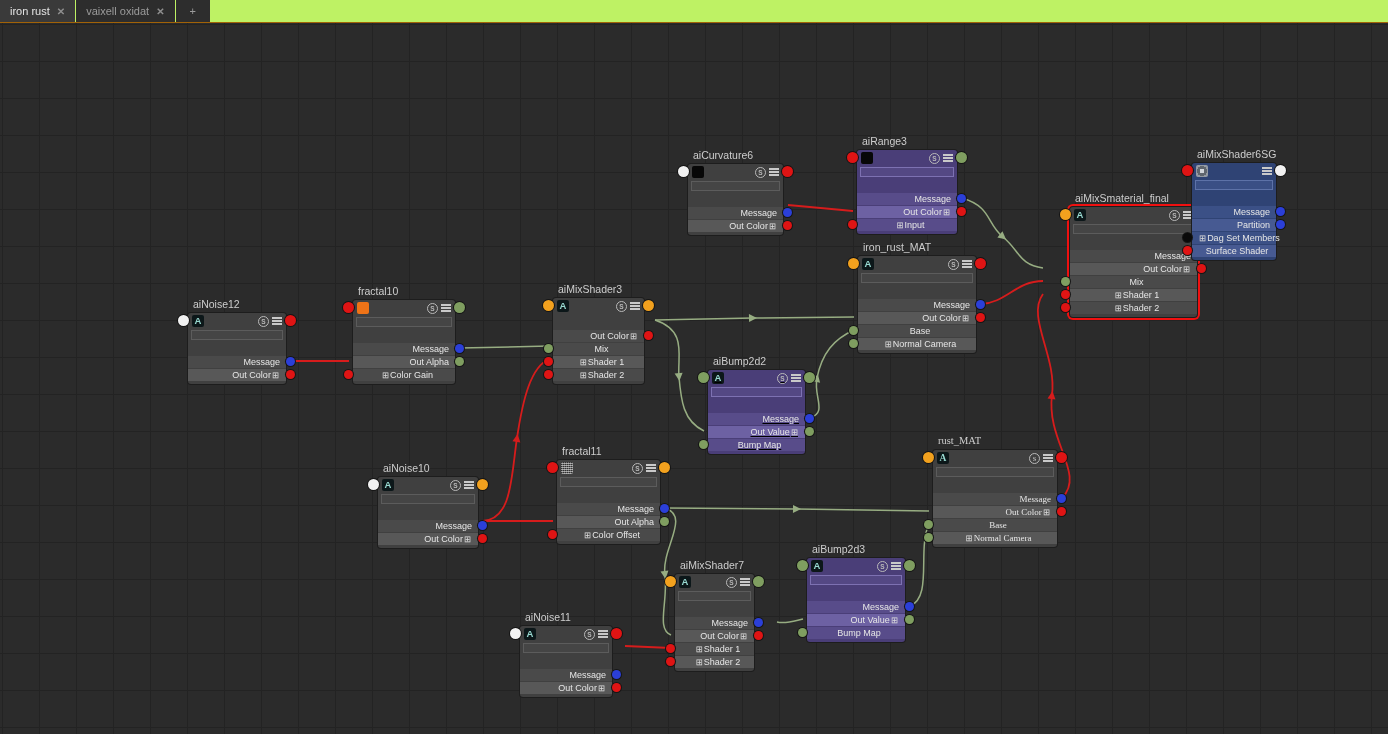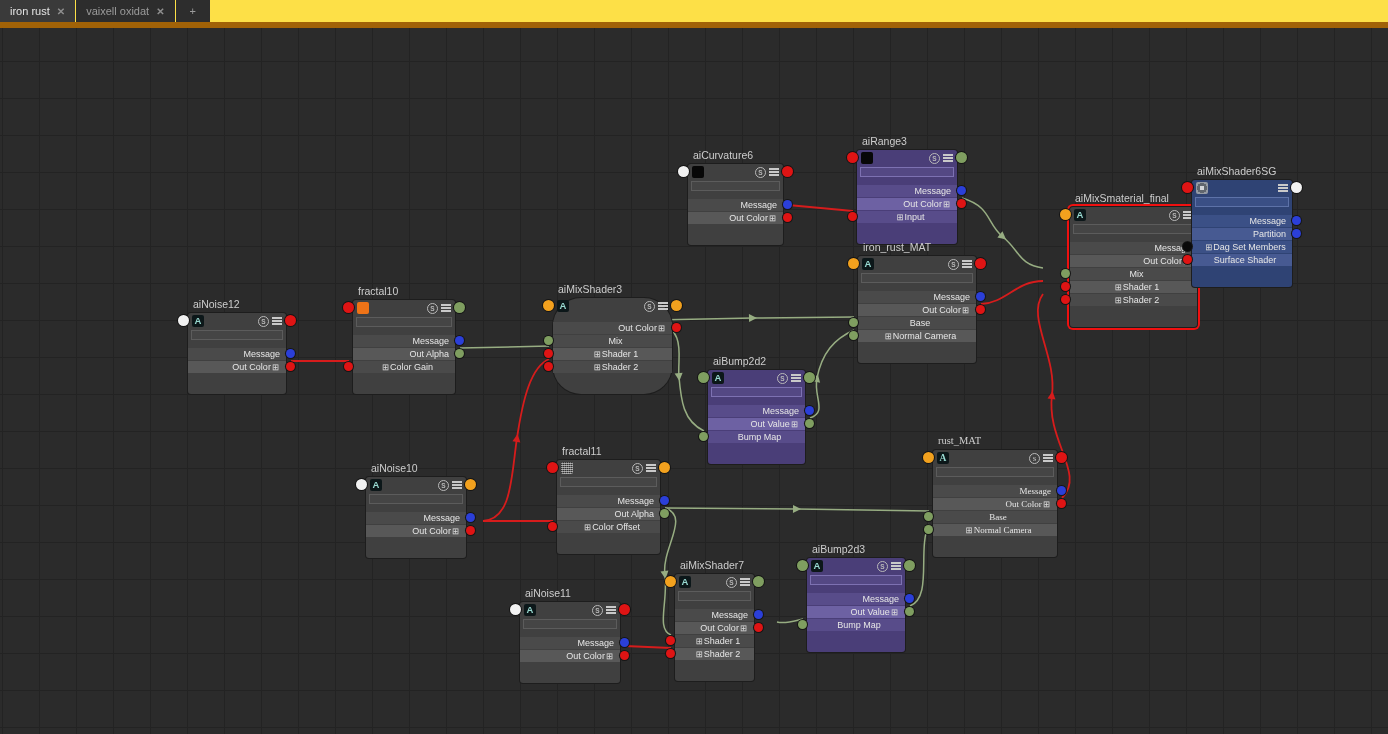--- a/index.html
+++ b/index.html
@@ -4,46 +4,46 @@
 <style>
   html,body{margin:0;padding:0;width:1388px;height:734px;overflow:hidden;background:#2b2b2b;
     font-family:"Liberation Sans", sans-serif; -webkit-font-smoothing:antialiased;}
   #stage{position:relative;width:1388px;height:734px;}
   
   #canvas{position:absolute;left:0;top:0;width:1388px;height:734px;
     background-color:#2b2b2b;
     background-image:linear-gradient(#232323 1px, transparent 1px),linear-gradient(90deg,#232323 1px, transparent 1px);
     background-size:37px 37px;background-position:2px 24px;}
   
-  #tabbar{position:absolute;left:0;top:0;width:1388px;height:22px;background:#fde047;z-index:5;
-    display:flex;align-items:stretch;border-bottom:6px solid #a16207;}
+  #tabbar{position:absolute;left:0;top:0;width:1388px;height:22px;background:#bef264;z-index:5;
+    display:flex;align-items:stretch;border-bottom:1px solid #a16207;}
   .tab{display:flex;align-items:center;gap:7px;padding:0 10px;margin-right:1px;background:#2d2d2d;
     color:#9b9b9b;font-size:11px;cursor:default;}
   .tab.active{background:#3a3a3a;color:#e4e4e4;}
   .tab .close{font-size:10px;color:#8f8f8f;font-weight:bold;}
   .tab.addtab{padding:0 14px;color:#9b9b9b;background:#2d2d2d;}
   
   #wires{position:absolute;left:0;top:0;z-index:1;}
   
-  .node{position:absolute;z-index:2;border-radius:3px;box-shadow:0 0 0 1px #1d1d1d;padding-bottom:20px;}
+  .node{position:absolute;z-index:2;border-radius:3px;box-shadow:0 0 0 1px #1d1d1d;padding-bottom:2px;}
   .node.selected{box-shadow:0 0 0 1px #1d1d1d,0 0 0 3px #f01010;}
   .node .title{position:absolute;top:-15px;left:5px;font-size:10.5px;color:#cdcdcd;white-space:nowrap;}
   .hdr{height:16px;display:flex;align-items:center;gap:3px;padding:0 4px;position:relative;}
   .icon{width:12px;height:12px;border-radius:2px;flex:0 0 auto;}
   .icon.arnold{background:#0c1719;color:#99dbd2;font-weight:bold;font-size:9.5px;line-height:12px;text-align:center;}
   .icon.swatch-orange{background:#ee7317;}
   .icon.swatch-black{background:#070707;}
   .icon.swatch-noise{background:#6a6a6a;background-image:repeating-linear-gradient(0deg,rgba(255,255,255,.5) 0 1px,transparent 1px 2px),repeating-linear-gradient(90deg,rgba(0,0,0,.55) 0 1px,transparent 1px 2px);}
   .icon.sg{background:radial-gradient(circle at 50% 50%,#d2d5da 0 2.5px,#60666e 2.5px 5px,#949aa3 5px);}
   .badges{margin-left:auto;display:flex;align-items:center;gap:3px;}
   .badge-s{width:9px;height:9px;border:1px solid #b9b9b9;border-radius:50%;color:#b9b9b9;
     font-size:6.5px;line-height:9px;text-align:center;font-weight:bold;}
   .badge-menu{width:10px;height:8px;background:repeating-linear-gradient(180deg,#c9c9c9 0 2px,transparent 2px 3px);}
   .namebar{height:8px;margin:1px 3px 2px;border:1px solid;}
-  .rows{margin-top:8px;}
+  .rows{margin-top:16px;}
   .row{height:12px;margin-bottom:1px;font-size:9px;line-height:12px;color:#e6e6e6;position:relative;white-space:nowrap;}
   .row.r{text-align:right;padding-right:6px;}
   .row.l{text-align:center;padding-left:6px;}
   .expand{font-size:8.5px;color:#dcdcdc;margin:0 1px;}
   
   .gray{background:#404040;}
   .gray .namebar{background:#454545;border-color:#5c5c5c;}
   .gray .row.mid{background:#4a4a4a;} .gray .row.light{background:#585858;}
   .purple{background:#4a3e78;}
   .purple .namebar{background:#544884;border-color:#7d71b2;}
@@ -130,21 +130,21 @@
         </span>
         <span class="hdot right c-green"></span>
       </div>
       <div class="namebar"></div>
       <div class="rows">
         <div class="row r mid"><span class="lbl">Message</span><span class="dot right c-blue"></span></div>
         <div class="row r light"><span class="lbl">Out Alpha</span><span class="dot right c-green"></span></div>
         <div class="row l mid"><span class="expand">⊞</span><span class="lbl">Color Gain</span><span class="dot left c-red"></span></div>
       </div>
     </div>
-    <div class="node gray" style="left: 553px; top: 298px; width: 119px; border-radius: 28px;">
+    <div class="node gray" style="left: 553px; top: 298px; width: 91px;">
       <div class="title">aiMixShader3</div>
       <div class="hdr">
         <span class="hdot left c-orange"></span>
         <span class="icon arnold">A</span>
         <span class="badges">
           <span class="badge-s">S</span>
           <span class="badge-menu"></span>
         </span>
         <span class="hdot right c-orange"></span>
       </div>
@@ -202,21 +202,21 @@
         <span class="hdot right c-red"></span>
       </div>
       <div class="namebar"></div>
       <div class="rows">
         <div class="row r mid"><span class="lbl">Message</span><span class="dot right c-blue"></span></div>
         <div class="row r light"><span class="lbl">Out Color</span><span class="expand">⊞</span><span class="dot right c-red"></span></div>
         <div class="row l mid"><span class="lbl">Base</span><span class="dot left c-green"></span></div>
         <div class="row l light"><span class="expand">⊞</span><span class="lbl">Normal Camera</span><span class="dot left c-green"></span></div>
       </div>
     </div>
-    <div class="node purple" style="left: 708px; top: 370px; width: 97px;">
+    <div class="node purple" style="left: 708px; top: 370px; width: 97px; text-decoration: underline;">
       <div class="title">aiBump2d2</div>
       <div class="hdr">
         <span class="hdot left c-green"></span>
         <span class="icon arnold">A</span>
         <span class="badges">
           <span class="badge-s">S</span>
           <span class="badge-menu"></span>
         </span>
         <span class="hdot right c-green"></span>
       </div>
@@ -240,39 +240,39 @@
       </div>
       <div class="namebar"></div>
       <div class="rows">
         <div class="row r mid"><span class="lbl">Message</span><span class="dot right c-blue"></span></div>
         <div class="row r light"><span class="lbl">Out Color</span><span class="expand">⊞</span><span class="dot right c-red"></span></div>
         <div class="row l mid"><span class="lbl">Mix</span><span class="dot left c-green"></span></div>
         <div class="row l light"><span class="expand">⊞</span><span class="lbl">Shader 1</span><span class="dot left c-red"></span></div>
         <div class="row l mid"><span class="expand">⊞</span><span class="lbl">Shader 2</span><span class="dot left c-red"></span></div>
       </div>
     </div>
-    <div class="node blue" style="left: 1192px; top: 180px; width: 100px;">
+    <div class="node blue" style="left: 1192px; top: 163px; width: 84px;">
       <div class="title">aiMixShader6SG</div>
       <div class="hdr">
         <span class="hdot left c-red"></span>
         <span class="icon sg"></span>
         <span class="badges">
           <span class="badge-menu"></span>
         </span>
         <span class="hdot right c-white"></span>
       </div>
       <div class="namebar"></div>
       <div class="rows">
         <div class="row r mid"><span class="lbl">Message</span><span class="dot right c-blue"></span></div>
         <div class="row r light"><span class="lbl">Partition</span><span class="dot right c-blue"></span></div>
         <div class="row l mid"><span class="expand">⊞</span><span class="lbl">Dag Set Members</span><span class="dot left c-black"></span></div>
         <div class="row l light"><span class="lbl">Surface Shader</span><span class="dot left c-red"></span></div>
       </div>
     </div>
-    <div class="node gray" style="left: 366px; top: 477px; width: 100px;">
+    <div class="node gray" style="left: 378px; top: 477px; width: 100px;">
       <div class="title">aiNoise10</div>
       <div class="hdr">
         <span class="hdot left c-white"></span>
         <span class="icon arnold">A</span>
         <span class="badges">
           <span class="badge-s">S</span>
           <span class="badge-menu"></span>
         </span>
         <span class="hdot right c-orange"></span>
       </div>
@@ -293,21 +293,21 @@
         </span>
         <span class="hdot right c-orange"></span>
       </div>
       <div class="namebar"></div>
       <div class="rows">
         <div class="row r mid"><span class="lbl">Message</span><span class="dot right c-blue"></span></div>
         <div class="row r light"><span class="lbl">Out Alpha</span><span class="dot right c-green"></span></div>
         <div class="row l mid"><span class="expand">⊞</span><span class="lbl">Color Offset</span><span class="dot left c-red"></span></div>
       </div>
     </div>
-    <div class="node gray" style="left: 520px; top: 602px; width: 100px;">
+    <div class="node gray" style="left: 520px; top: 626px; width: 92px;">
       <div class="title">aiNoise11</div>
       <div class="hdr">
         <span class="hdot left c-white"></span>
         <span class="icon arnold">A</span>
         <span class="badges">
           <span class="badge-s">S</span>
           <span class="badge-menu"></span>
         </span>
         <span class="hdot right c-red"></span>
       </div>

